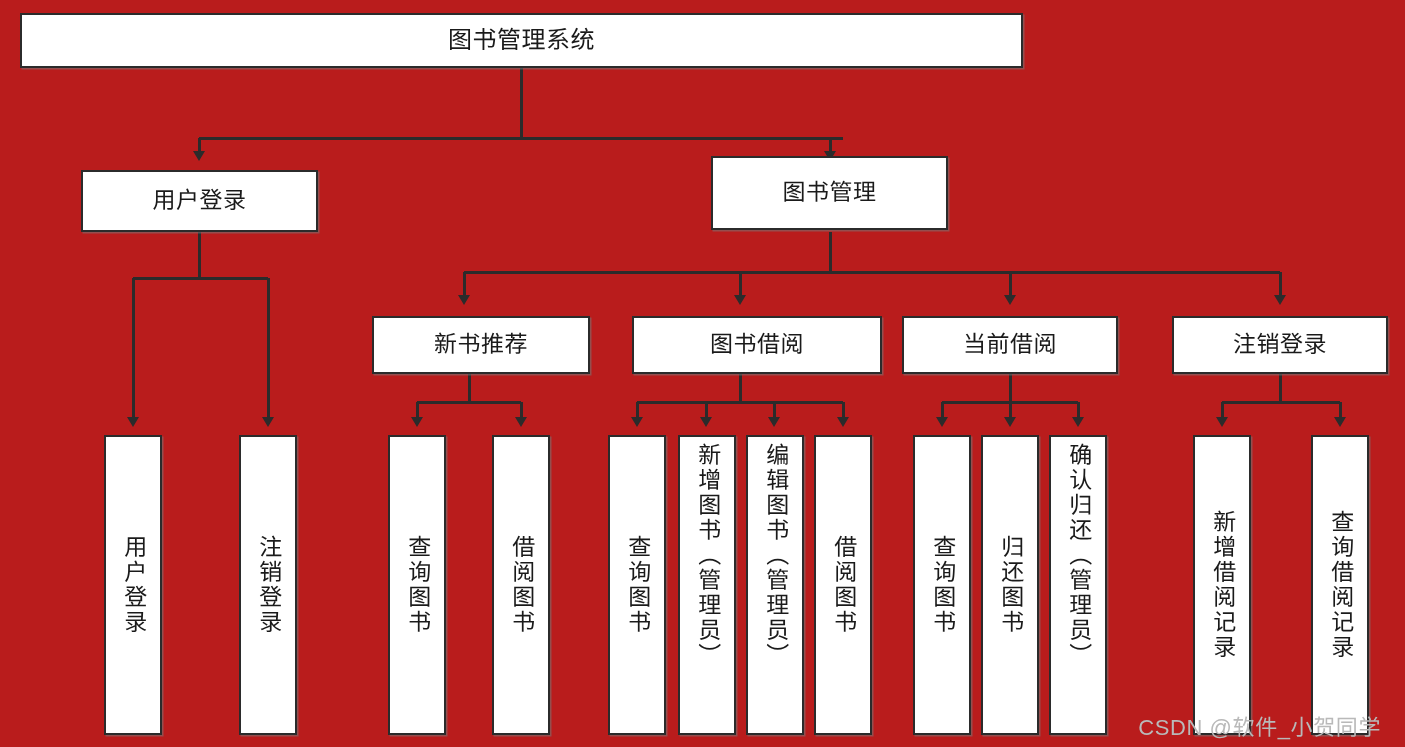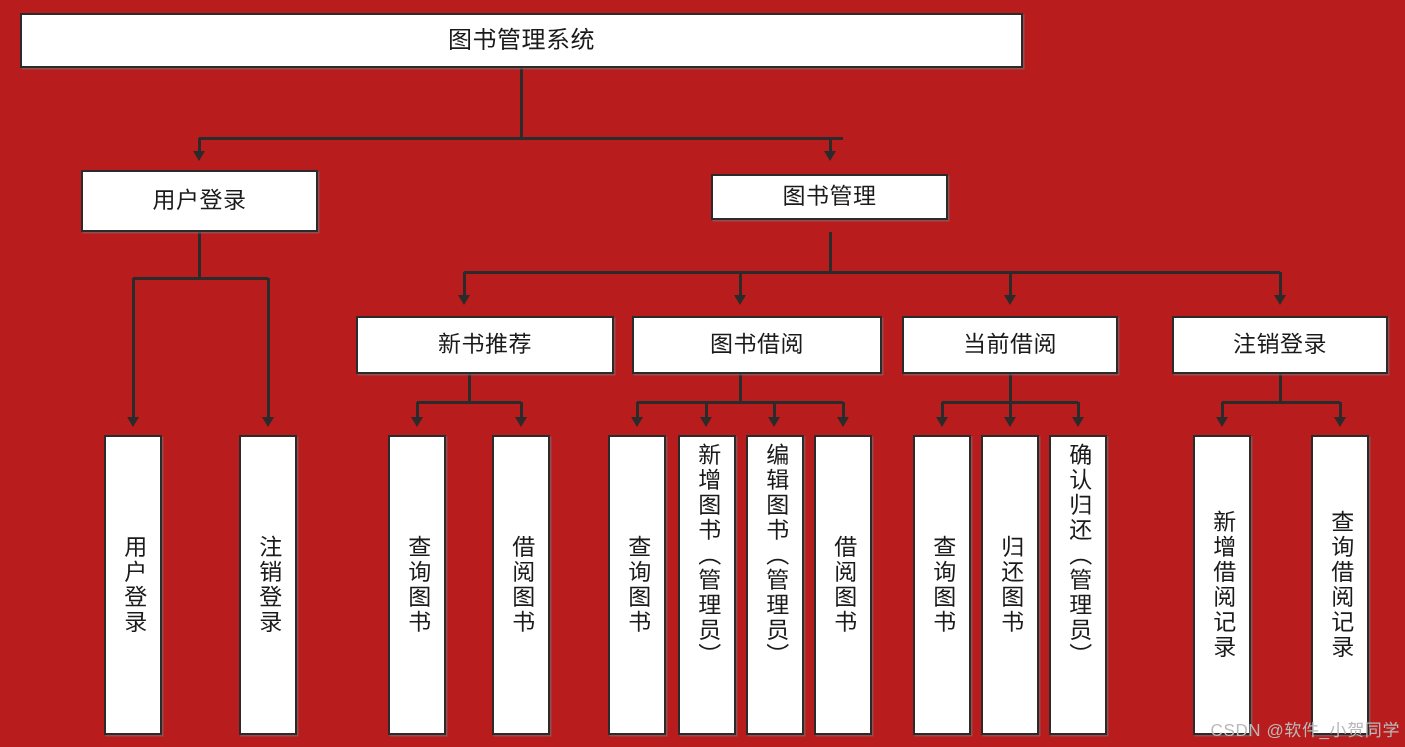--- a/index.html
+++ b/index.html
@@ -61,23 +61,23 @@
     line-height: 1.28;
     letter-spacing: 2px;
     white-space: pre;
   }
   .node.vertical.centered {
     align-items: center;
     padding-top: 0;
   }
   #watermark {
     position: absolute;
-    right: 5px;
+    right: 24px;
     bottom: 6px;
-    font-size: 17px;
+    font-size: 22px;
     color: #b9b9b9;
     letter-spacing: 0.6px;
     white-space: nowrap;
     user-select: none;
   }
 </style>
 </head>
 <body>
 
 <div id="diagram-root">
@@ -133,25 +133,25 @@
   </svg>
 
   <div class="node horizontal level-1" style="left:20px; top:13px; width:1003px; height:55px;">
     <span class="label">图书管理系统</span>
   </div>
 
   <div class="node horizontal" style="left:81px; top:170px; width:237px; height:62px;">
     <span class="label">用户登录</span>
   </div>
 
-  <div class="node horizontal" style="left:711px; top:174px; width:237px; height:46px;">
+  <div class="node horizontal" style="left:711px; top:156px; width:237px; height:74px;">
     <span class="label">图书管理</span>
   </div>
 
-  <div class="node horizontal" style="left:356px; top:316px; width:258px; height:58px;">
+  <div class="node horizontal" style="left:372px; top:316px; width:218px; height:58px;">
     <span class="label">新书推荐</span>
   </div>
 
   <div class="node horizontal" style="left:632px; top:316px; width:250px; height:58px;">
     <span class="label">图书借阅</span>
   </div>
 
   <div class="node horizontal" style="left:902px; top:316px; width:216px; height:58px;">
     <span class="label">当前借阅</span>
   </div>

